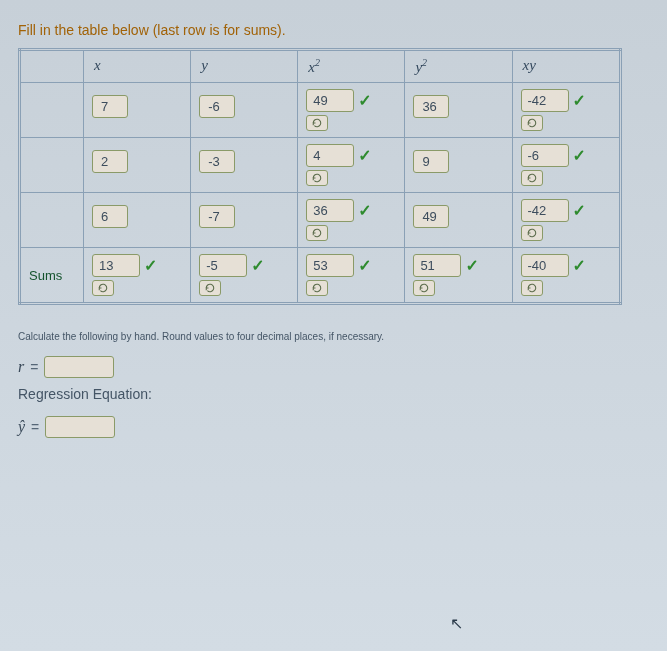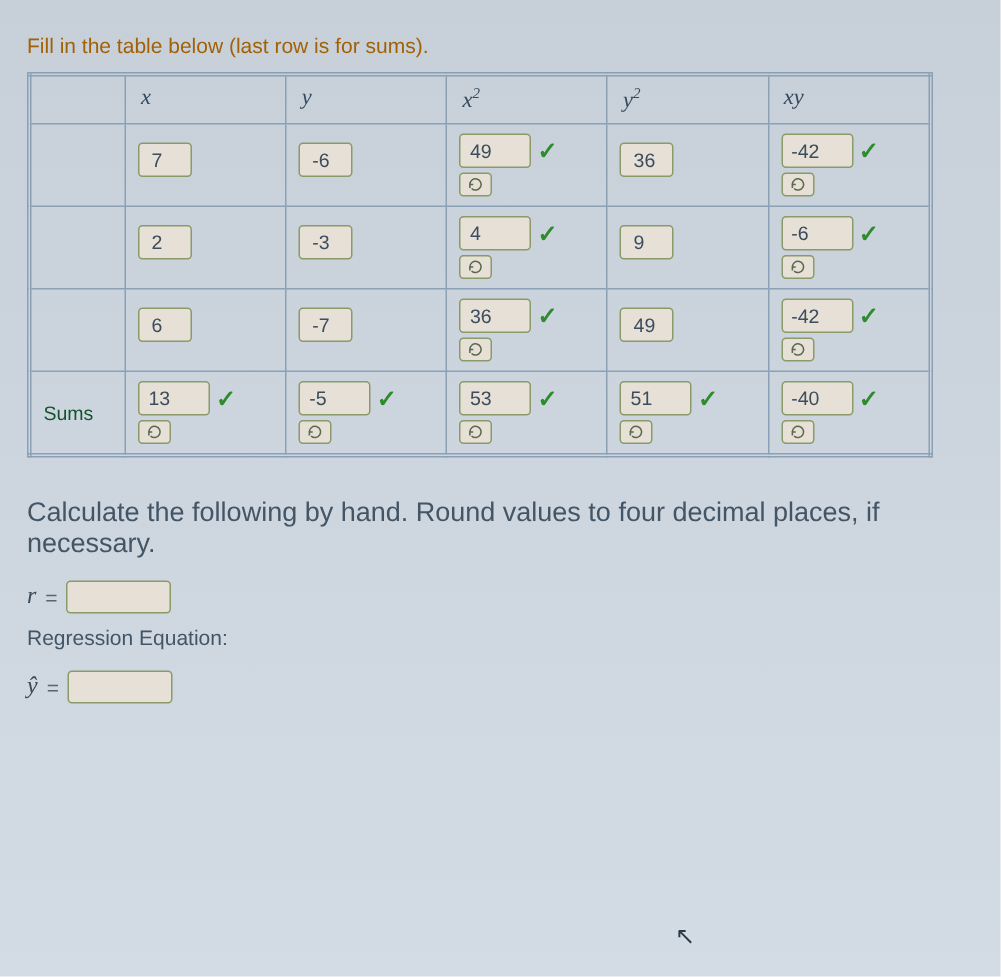--- a/index.html
+++ b/index.html
@@ -85,21 +85,21 @@
   height: 16px;
   background: #e6e0d6;
   border: 1px solid #8a9a68;
   border-radius: 3px;
   font-size: 11px;
   color: #5a6a4a;
 }
 .reset svg { width: 12px; height: 12px; }
 .below {
   margin-top: 26px;
-  font-size: 18px;
+  font-size: 10px;
   color: #445566;
 }
 .formula-row {
   display: flex;
   align-items: center;
   gap: 6px;
   margin-top: 14px;
 }
 .mathvar {
   font-family: "Times New Roman", serif;

